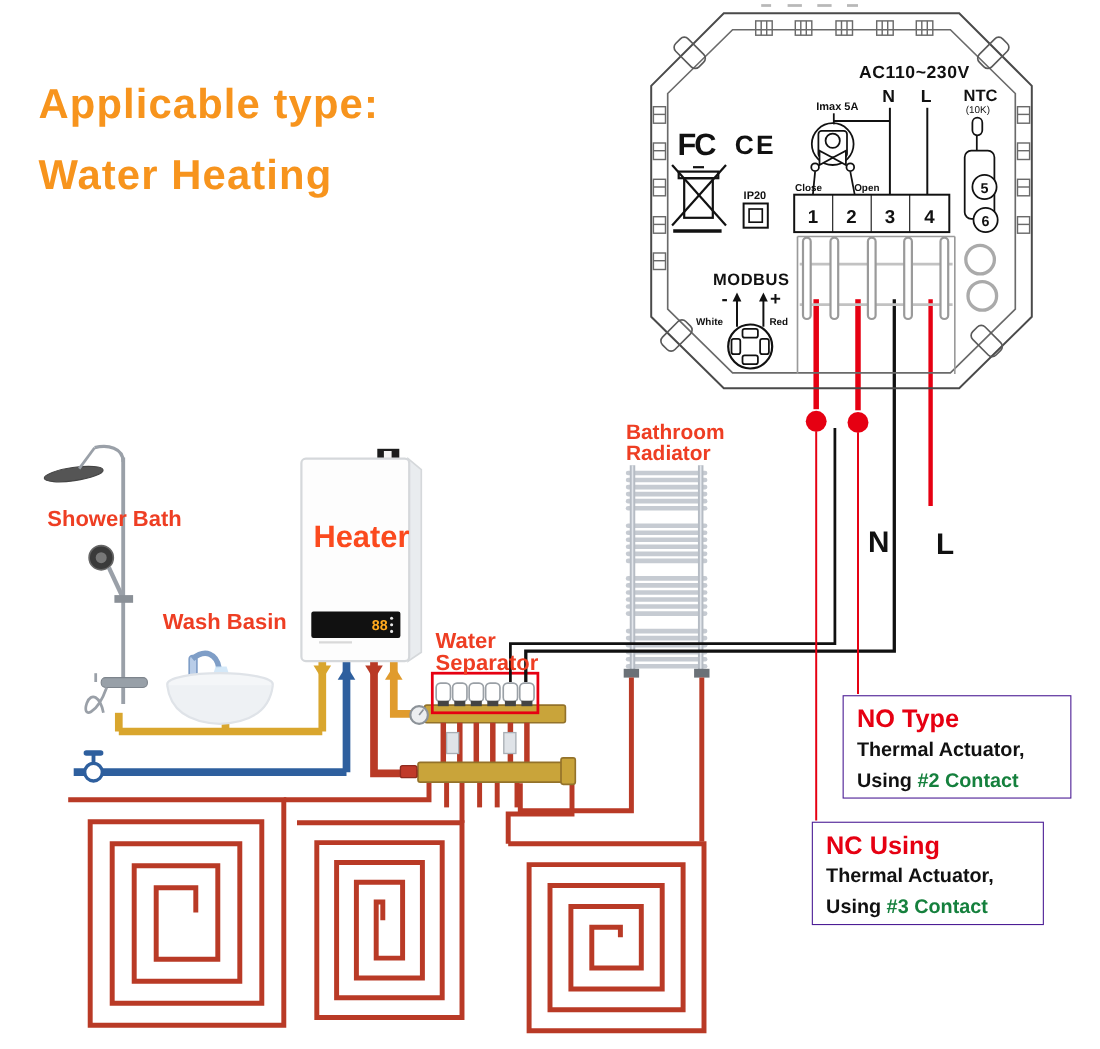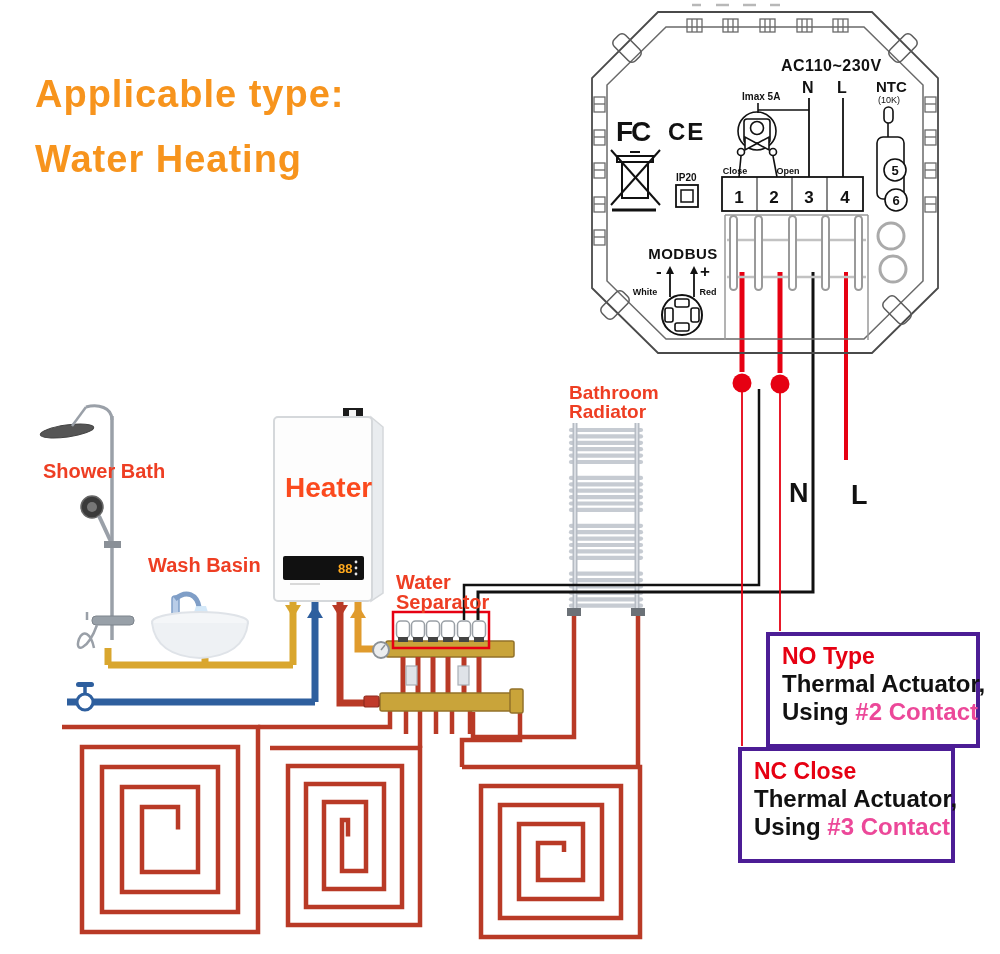--- a/index.html
+++ b/index.html
@@ -1,24 +1,24 @@
 <!DOCTYPE html>
 <html><head>
 <meta charset="utf-8">
 <style>
   html,body{margin:0;padding:0;background:#fff;}
   #stage{position:relative;width:1000px;height:954px;background:#fff;overflow:hidden;
          font-family:"Liberation Sans",sans-serif;}
   #stage svg{position:absolute;left:0;top:0;}
   svg text{font-family:"Liberation Sans",sans-serif;}
-  .note-box{position:absolute;background:#fff;border:4px solid #4c1d95;
-            padding:6px 12px 16px 12px;line-height:28px;font-weight:bold;}
+  .note-box{position:absolute;background:#fff;border:1px solid #4c1d95;
+            padding:6px 12px 0 12px;line-height:28px;font-weight:bold;}
   .note-title{color:#e60012;font-size:23px;font-weight:bold;}
-  .note-line{color:#111;font-size:24px;font-weight:bold;white-space:nowrap;}
-  .note-contact{color:#ec4899;}
+  .note-line{color:#111;font-size:18px;font-weight:bold;white-space:nowrap;}
+  .note-contact{color:#15803d;}
   #no-box{left:766px;top:632px;width:182px;height:86px;}
   #nc-box{left:738px;top:747px;width:185px;height:86px;}
 </style>
 </head>
 <body>
 
 <div id="stage">
 <svg width="1000" height="954" viewBox="0 0 1000 954">
 
   <g>
@@ -350,17 +350,17 @@
     <text x="569" y="418" font-size="19">Radiator</text>
   </g>
 </svg>
 
   <div id="no-box" class="note-box">
     <div class="note-title">NO Type</div>
     <div class="note-line">Thermal Actuator,</div>
     <div class="note-line"><span>Using </span><span class="note-contact">#2 Contact</span></div>
   </div>
   <div id="nc-box" class="note-box">
-    <div class="note-title">NC Close</div>
+    <div class="note-title">NC Using</div>
     <div class="note-line">Thermal Actuator,</div>
     <div class="note-line"><span>Using </span><span class="note-contact">#3 Contact</span></div>
   </div>
 </div>
 
 </body></html>

